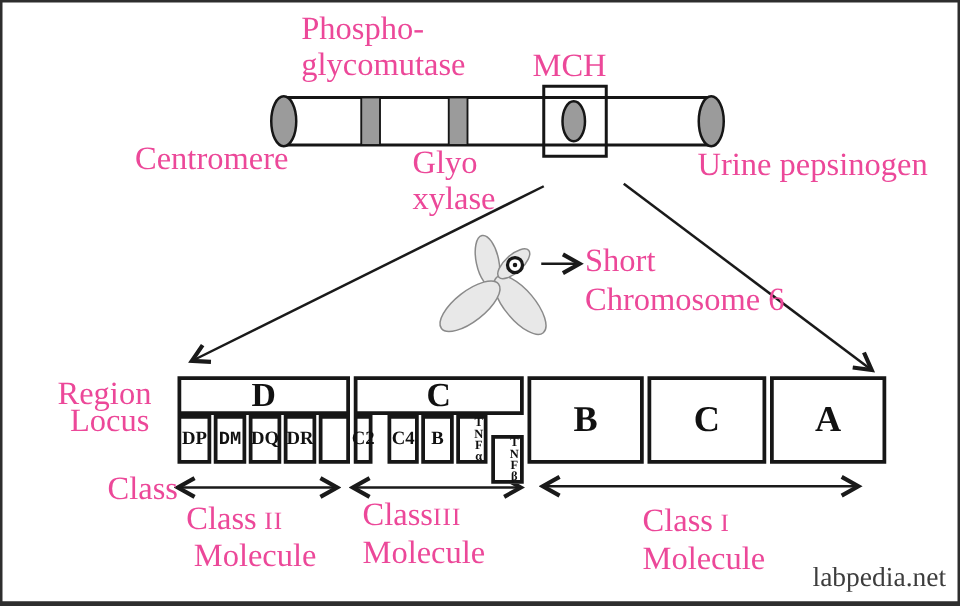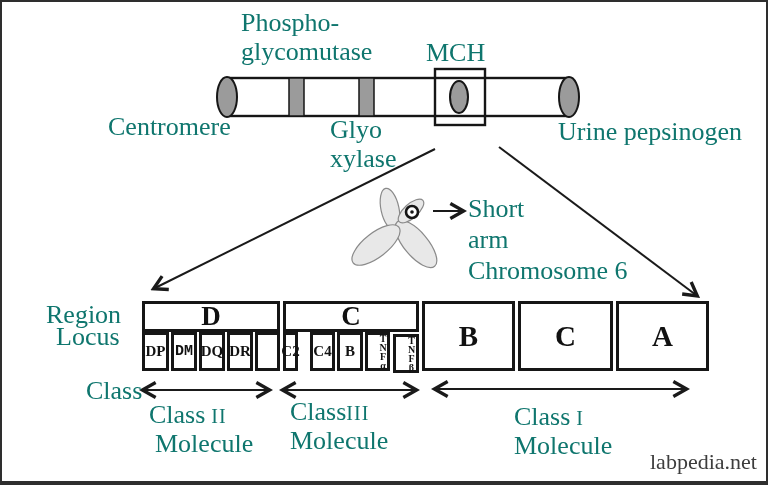--- a/index.html
+++ b/index.html
@@ -2,21 +2,21 @@
 <html><head>
 <meta charset="utf-8">
 <style>
   html,body{margin:0;padding:0;background:#fff;}
   .canvas{
     position:relative;width:768px;height:485px;box-sizing:border-box;
     background:#fff;border:2px solid #2e2e2e;border-bottom-width:4px;
     overflow:hidden;font-family:"Liberation Serif",serif;color:#1a1a1a;
   }
   .layer{position:absolute;left:0;top:0;}
-  .t{position:absolute;font-size:26px;line-height:29px;white-space:nowrap;color:#0f766e;z-index:3;}
+  .t{position:absolute;font-size:26px;line-height:29px;white-space:nowrap;color:#ec4899;z-index:3;}
   .t div{white-space:nowrap;}
   .cell{
     position:absolute;box-sizing:border-box;border:3px solid #161616;background:#fff;
     display:flex;align-items:center;justify-content:center;
     font-weight:700;color:#111;z-index:2;text-align:center;
   }
   .region-cell{font-size:27px;}
   .locus-cell{font-size:15px;}
   .bca-cell{font-size:29px;}
   .tnf{font-size:10px;line-height:9px;width:9px;word-break:break-all;font-weight:700;margin-left:11px;}
@@ -71,21 +71,20 @@
   <div class="t" style="left:424px;top:36px;">MCH</div>
   <div class="t" style="left:106px;top:110px;">Centromere</div>
   <div class="t" style="left:328px;top:113px;">
     <div>Glyo</div>
     <div>xylase</div>
   </div>
   <div class="t" style="left:556px;top:115px;">Urine pepsinogen</div>
 
   <div class="t" style="left:466px;top:191px;line-height:31px;">
     <div>Short</div>
-    <div>arm</div>
     <div>Chromosome 6</div>
   </div>
 
   <div class="t" style="left:44px;top:298px;">Region</div>
   <div class="t" style="left:54px;top:320px;">Locus</div>
   <div class="t" style="left:84px;top:374px;">Class</div>
 
   <div class="cell region-cell" style="left:140px;top:299px;width:138px;height:31px;">D</div>
   <div class="cell region-cell" style="left:281px;top:299px;width:136px;height:31px;">C</div>
 
@@ -94,21 +93,21 @@
   <div class="cell locus-cell" style="left:197px;top:330px;width:26px;height:39px;">DQ</div>
   <div class="cell locus-cell" style="left:225px;top:330px;width:26px;height:39px;">DR</div>
   <div class="cell locus-cell" style="left:253px;top:330px;width:25px;height:39px;"></div>
 
   <div class="cell locus-cell" style="left:281px;top:330px;width:15px;height:39px;">C2</div>
   <div class="cell locus-cell" style="left:308px;top:330px;width:25px;height:39px;">C4</div>
   <div class="cell locus-cell" style="left:335px;top:330px;width:26px;height:39px;">B</div>
   <div class="cell locus-cell" style="left:363px;top:330px;width:25px;height:39px;">
     <div class="tnf">TNFα</div>
   </div>
-  <div class="cell locus-cell" style="left:391px;top:332px;width:26px;height:39px;">
+  <div class="cell locus-cell" style="left:391px;top:346px;width:26px;height:39px;">
     <div class="tnf">TNFβ</div>
   </div>
 
   <div class="cell bca-cell" style="left:420px;top:299px;width:93px;height:70px;">B</div>
   <div class="cell bca-cell" style="left:516px;top:299px;width:95px;height:70px;">C</div>
   <div class="cell bca-cell" style="left:614px;top:299px;width:93px;height:70px;">A</div>
 
   <div class="t classlbl" style="left:147px;top:399px;">
     <div><span>Class</span><span class="numeral sp">II</span></div>
     <div class="sp">Molecule</div>

